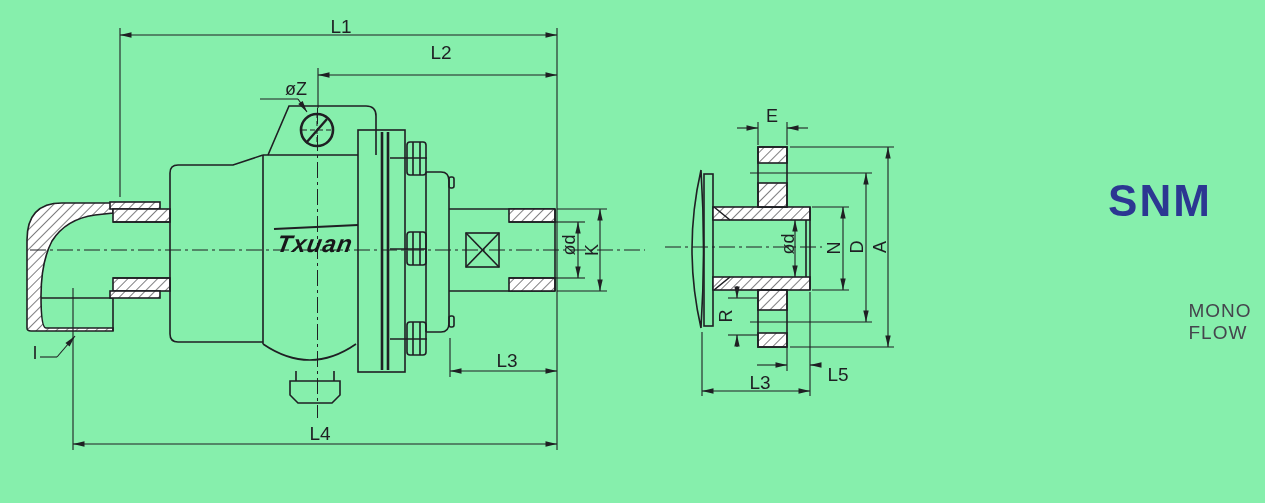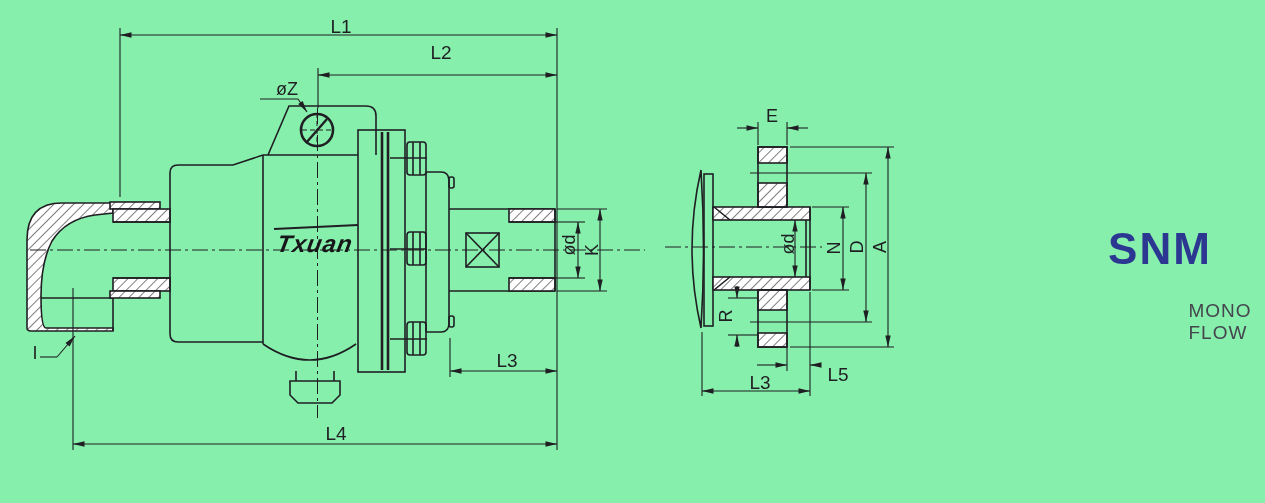--- a/index.html
+++ b/index.html
@@ -173,32 +173,32 @@
       <line x1="737" y1="286" x2="737" y2="298" marker-end="url(#arr)"></line>
       <line x1="737" y1="347" x2="737" y2="335" marker-end="url(#arr)"></line>
       <line x1="757" y1="365" x2="787" y2="365" marker-end="url(#arr)"></line>
       <line x1="821" y1="365" x2="810" y2="365" marker-end="url(#arr)"></line>
       <line x1="702" y1="391" x2="810" y2="391" marker-start="url(#arr)" marker-end="url(#arr)"></line>
     </g>
   </svg>
 
   <span class="lbl" style="left:341px;top:26px">L1</span>
   <span class="lbl" style="left:441px;top:52px">L2</span>
-  <span class="lbl small" style="left:287px;top:89px">øZ</span>
+  <span class="lbl small" style="left:296px;top:89px">øZ</span>
   <span class="lbl rot small" style="left:569px;top:245px">ød</span>
   <span class="lbl rot small" style="left:592px;top:250px">K</span>
   <span class="lbl" style="left:507px;top:360px">L3</span>
-  <span class="lbl" style="left:336px;top:433px">L4</span>
+  <span class="lbl" style="left:320px;top:433px">L4</span>
   <span class="lbl small" style="left:35px;top:353px">I</span>
 
   <span class="lbl small" style="left:772px;top:116px">E</span>
   <span class="lbl rot small" style="left:788px;top:244px">ød</span>
   <span class="lbl rot small" style="left:834px;top:248px">N</span>
   <span class="lbl rot small" style="left:857px;top:247px">D</span>
   <span class="lbl rot small" style="left:880px;top:247px">A</span>
   <span class="lbl rot small" style="left:726px;top:316px">R</span>
   <span class="lbl" style="left:838px;top:374px">L5</span>
   <span class="lbl" style="left:760px;top:382px">L3</span>
 
   <span id="brand-logo">Txuan</span>
-  <span id="model-title" style="color: rgb(44, 55, 146); margin-top: 48px;">SNM</span>
+  <span id="model-title" style="color: rgb(44, 55, 146);">SNM</span>
   <span id="model-subtitle" style="color: rgb(69, 69, 77);">MONO FLOW</span>
 </div>
 
 </body></html>

